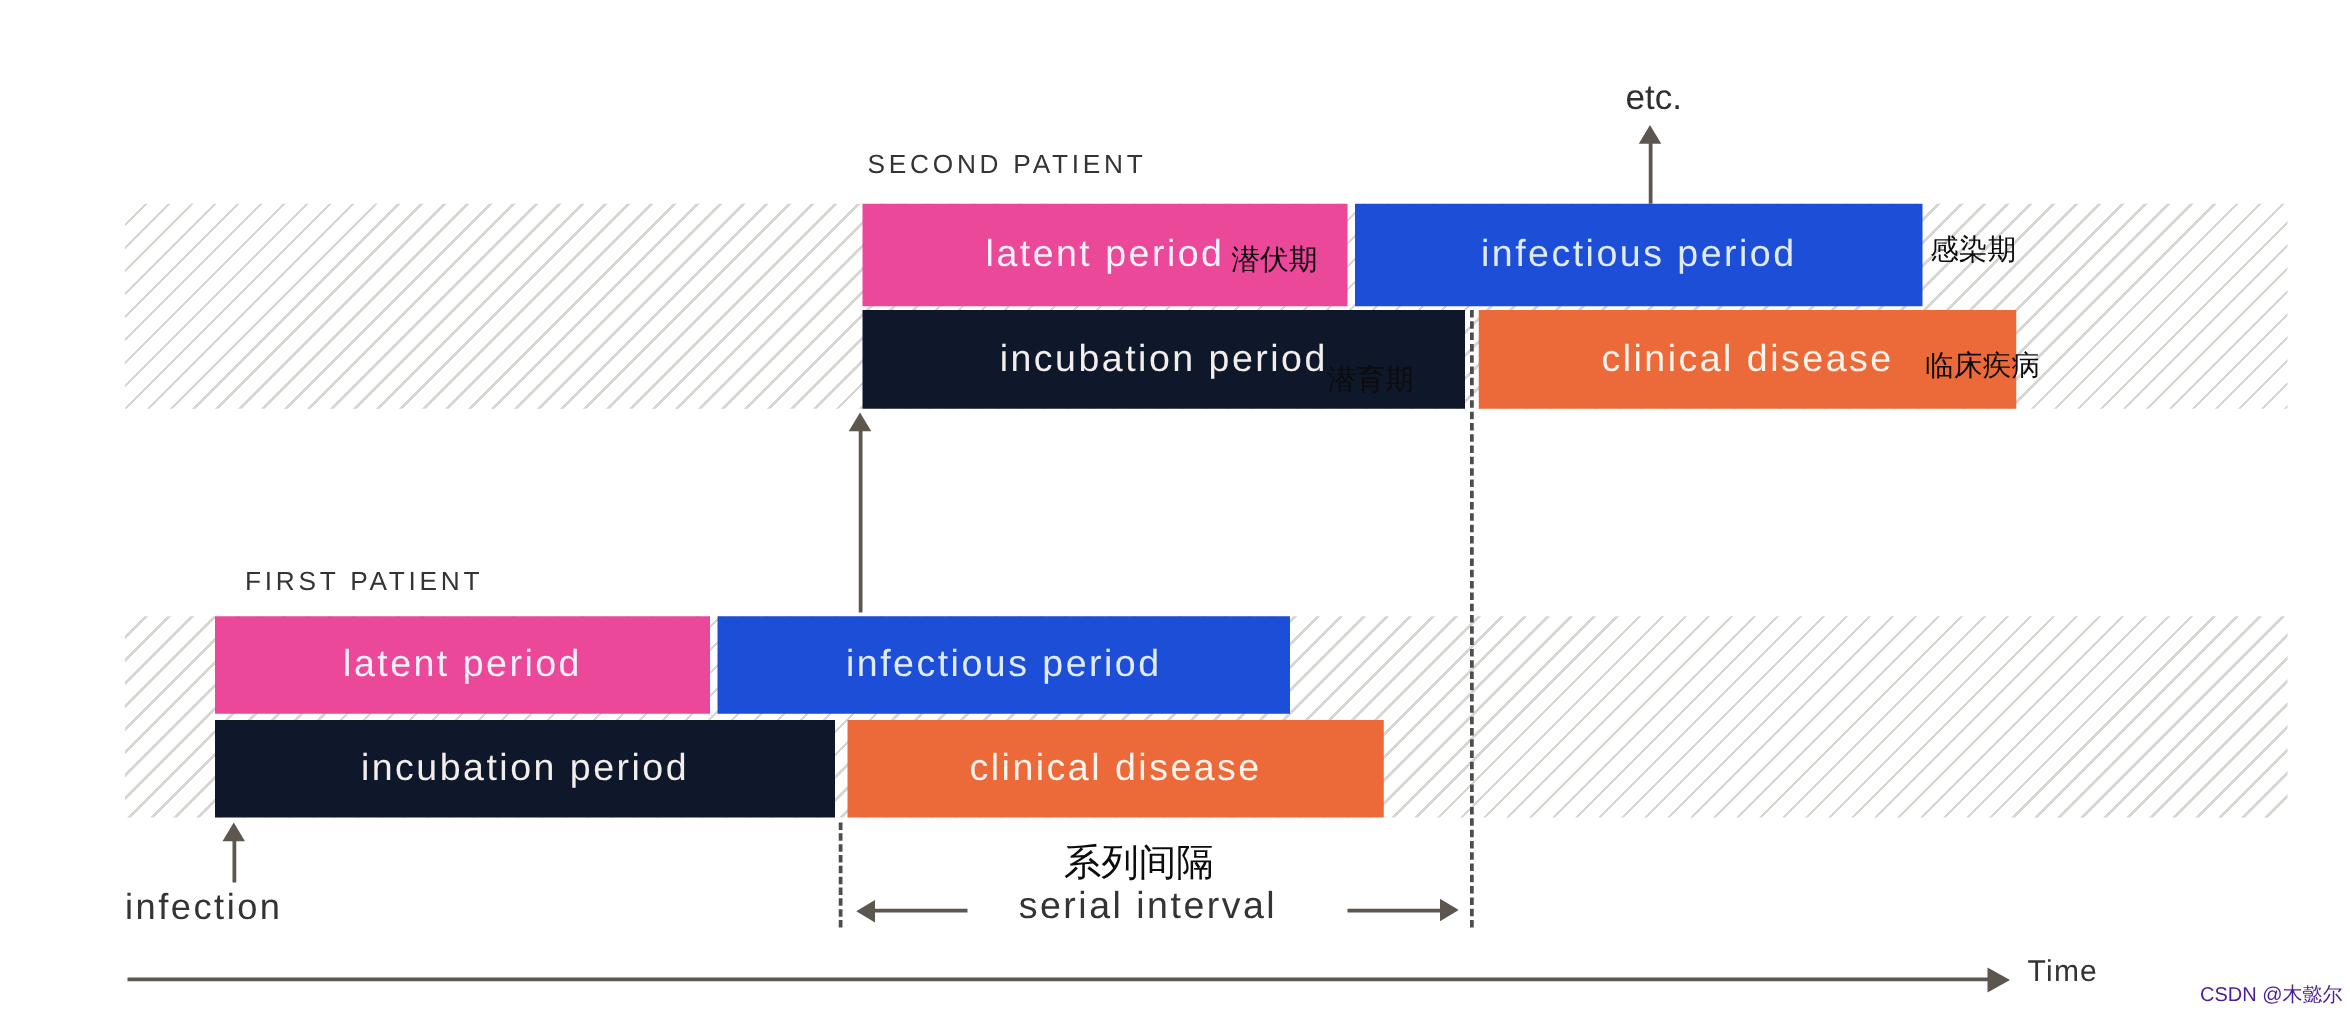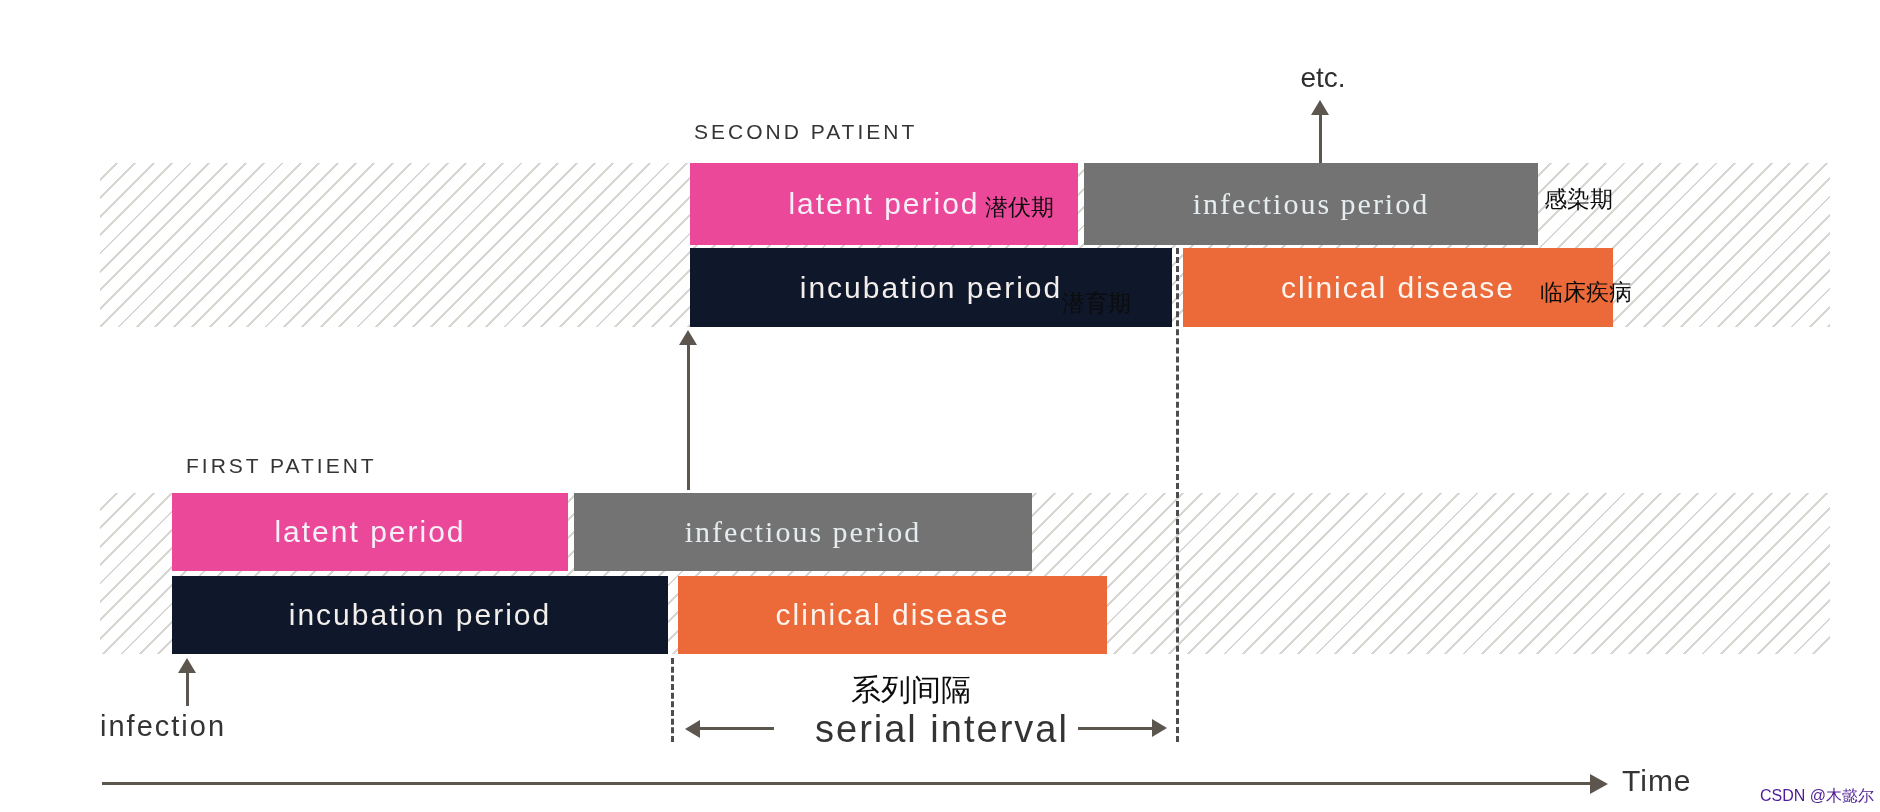--- a/index.html
+++ b/index.html
@@ -35,21 +35,21 @@
   .band-sp{top:163px;height:164px;}
   .band-fp{top:493px;height:161px;}
   
   .bar{
     position:absolute;z-index:2;
     display:flex;align-items:center;justify-content:center;
     font-size:30px;letter-spacing:2px;color:rgba(255,255,255,0.95);
     white-space:nowrap;
   }
   .c-latent{background:#ec4899;color:rgba(245,255,255,0.92);}
-  .c-infectious{background:#737373;color:rgba(235,243,247,0.95);font-family:Liberation Serif, serif;}
+  .c-infectious{background:#1d4ed8;color:rgba(235,243,247,0.95);}
   .c-incubation{background:#0f172a;color:rgba(255,250,246,0.95);}
   .c-clinical{background:#ec6a3a;color:rgba(255,248,243,0.97);}
   
   .sp-latent{left:690px;top:163px;width:388px;height:82px;}
   .sp-infectious{left:1084px;top:163px;width:454px;height:82px;}
   .sp-incubation{left:690px;top:248px;width:482px;height:79px;}
   .sp-clinical{left:1183px;top:248px;width:430px;height:79px;}
   
   .fp-latent{left:172px;top:493px;width:396px;height:78px;}
   .fp-infectious{left:574px;top:493px;width:458px;height:78px;}
@@ -94,26 +94,26 @@
   .dash-1{left:671px;top:658px;height:84px;}
   .dash-2{left:1176px;top:248px;height:494px;}
   .si-left-head{left:685px;top:720px;}
   .si-left-shaft{left:698px;top:727px;width:76px;}
   .si-right-shaft{left:1078px;top:727px;width:76px;}
   .si-right-head{left:1152px;top:719px;border-left-width:15px;
     border-top-width:9px;border-bottom-width:9px;}
   .serial-zh{position:absolute;left:831px;top:670px;width:160px;text-align:center;
     font-size:30px;color:#0c0c0c;}
   .serial-en{position:absolute;left:815px;top:708px;
-    font-size:38px;letter-spacing:2px;color:#343434;}
+    font-size:30px;letter-spacing:2px;color:#343434;}
   
   .axis-shaft{left:102px;top:782px;width:1492px;}
   .axis-head{left:1590px;top:774px;}
   .time-label{position:absolute;left:1622px;top:764px;
-    font-size:30px;letter-spacing:1px;color:#343434;}
+    font-size:24px;letter-spacing:1px;color:#343434;}
   
   .watermark{position:absolute;left:1760px;top:786px;
     font-size:16px;color:#4c1d95;white-space:nowrap;}
 </style>
 </head>
 <body>
 
 <div class="canvas">
 
 
@@ -128,21 +128,21 @@
   <div class="bar c-incubation sp-incubation">incubation period</div>
   <div class="bar c-clinical sp-clinical">clinical disease</div>
   <span class="zh-note zh-latent">潜伏期</span>
   <span class="zh-note zh-infectious">感染期</span>
   <span class="zh-note zh-incubation">潜育期</span>
   <span class="zh-note zh-clinical">临床疾病</span>
 
   <div class="head-up trans-head"></div>
   <div class="shaft-v trans-shaft"></div>
 
-  <div class="patient-label" style="left:186px;top:454px;">FIRST PATIENT</div>
+  <div class="patient-label" style="left:196px;top:454px;">FIRST PATIENT</div>
   <div class="band band-fp"></div>
   <div class="bar c-latent fp-latent">latent period</div>
   <div class="bar c-infectious fp-infectious">infectious period</div>
   <div class="bar c-incubation fp-incubation">incubation period</div>
   <div class="bar c-clinical fp-clinical">clinical disease</div>
 
   <div class="head-up inf-head"></div>
   <div class="shaft-v inf-shaft"></div>
   <div class="infection-label">infection</div>
 

